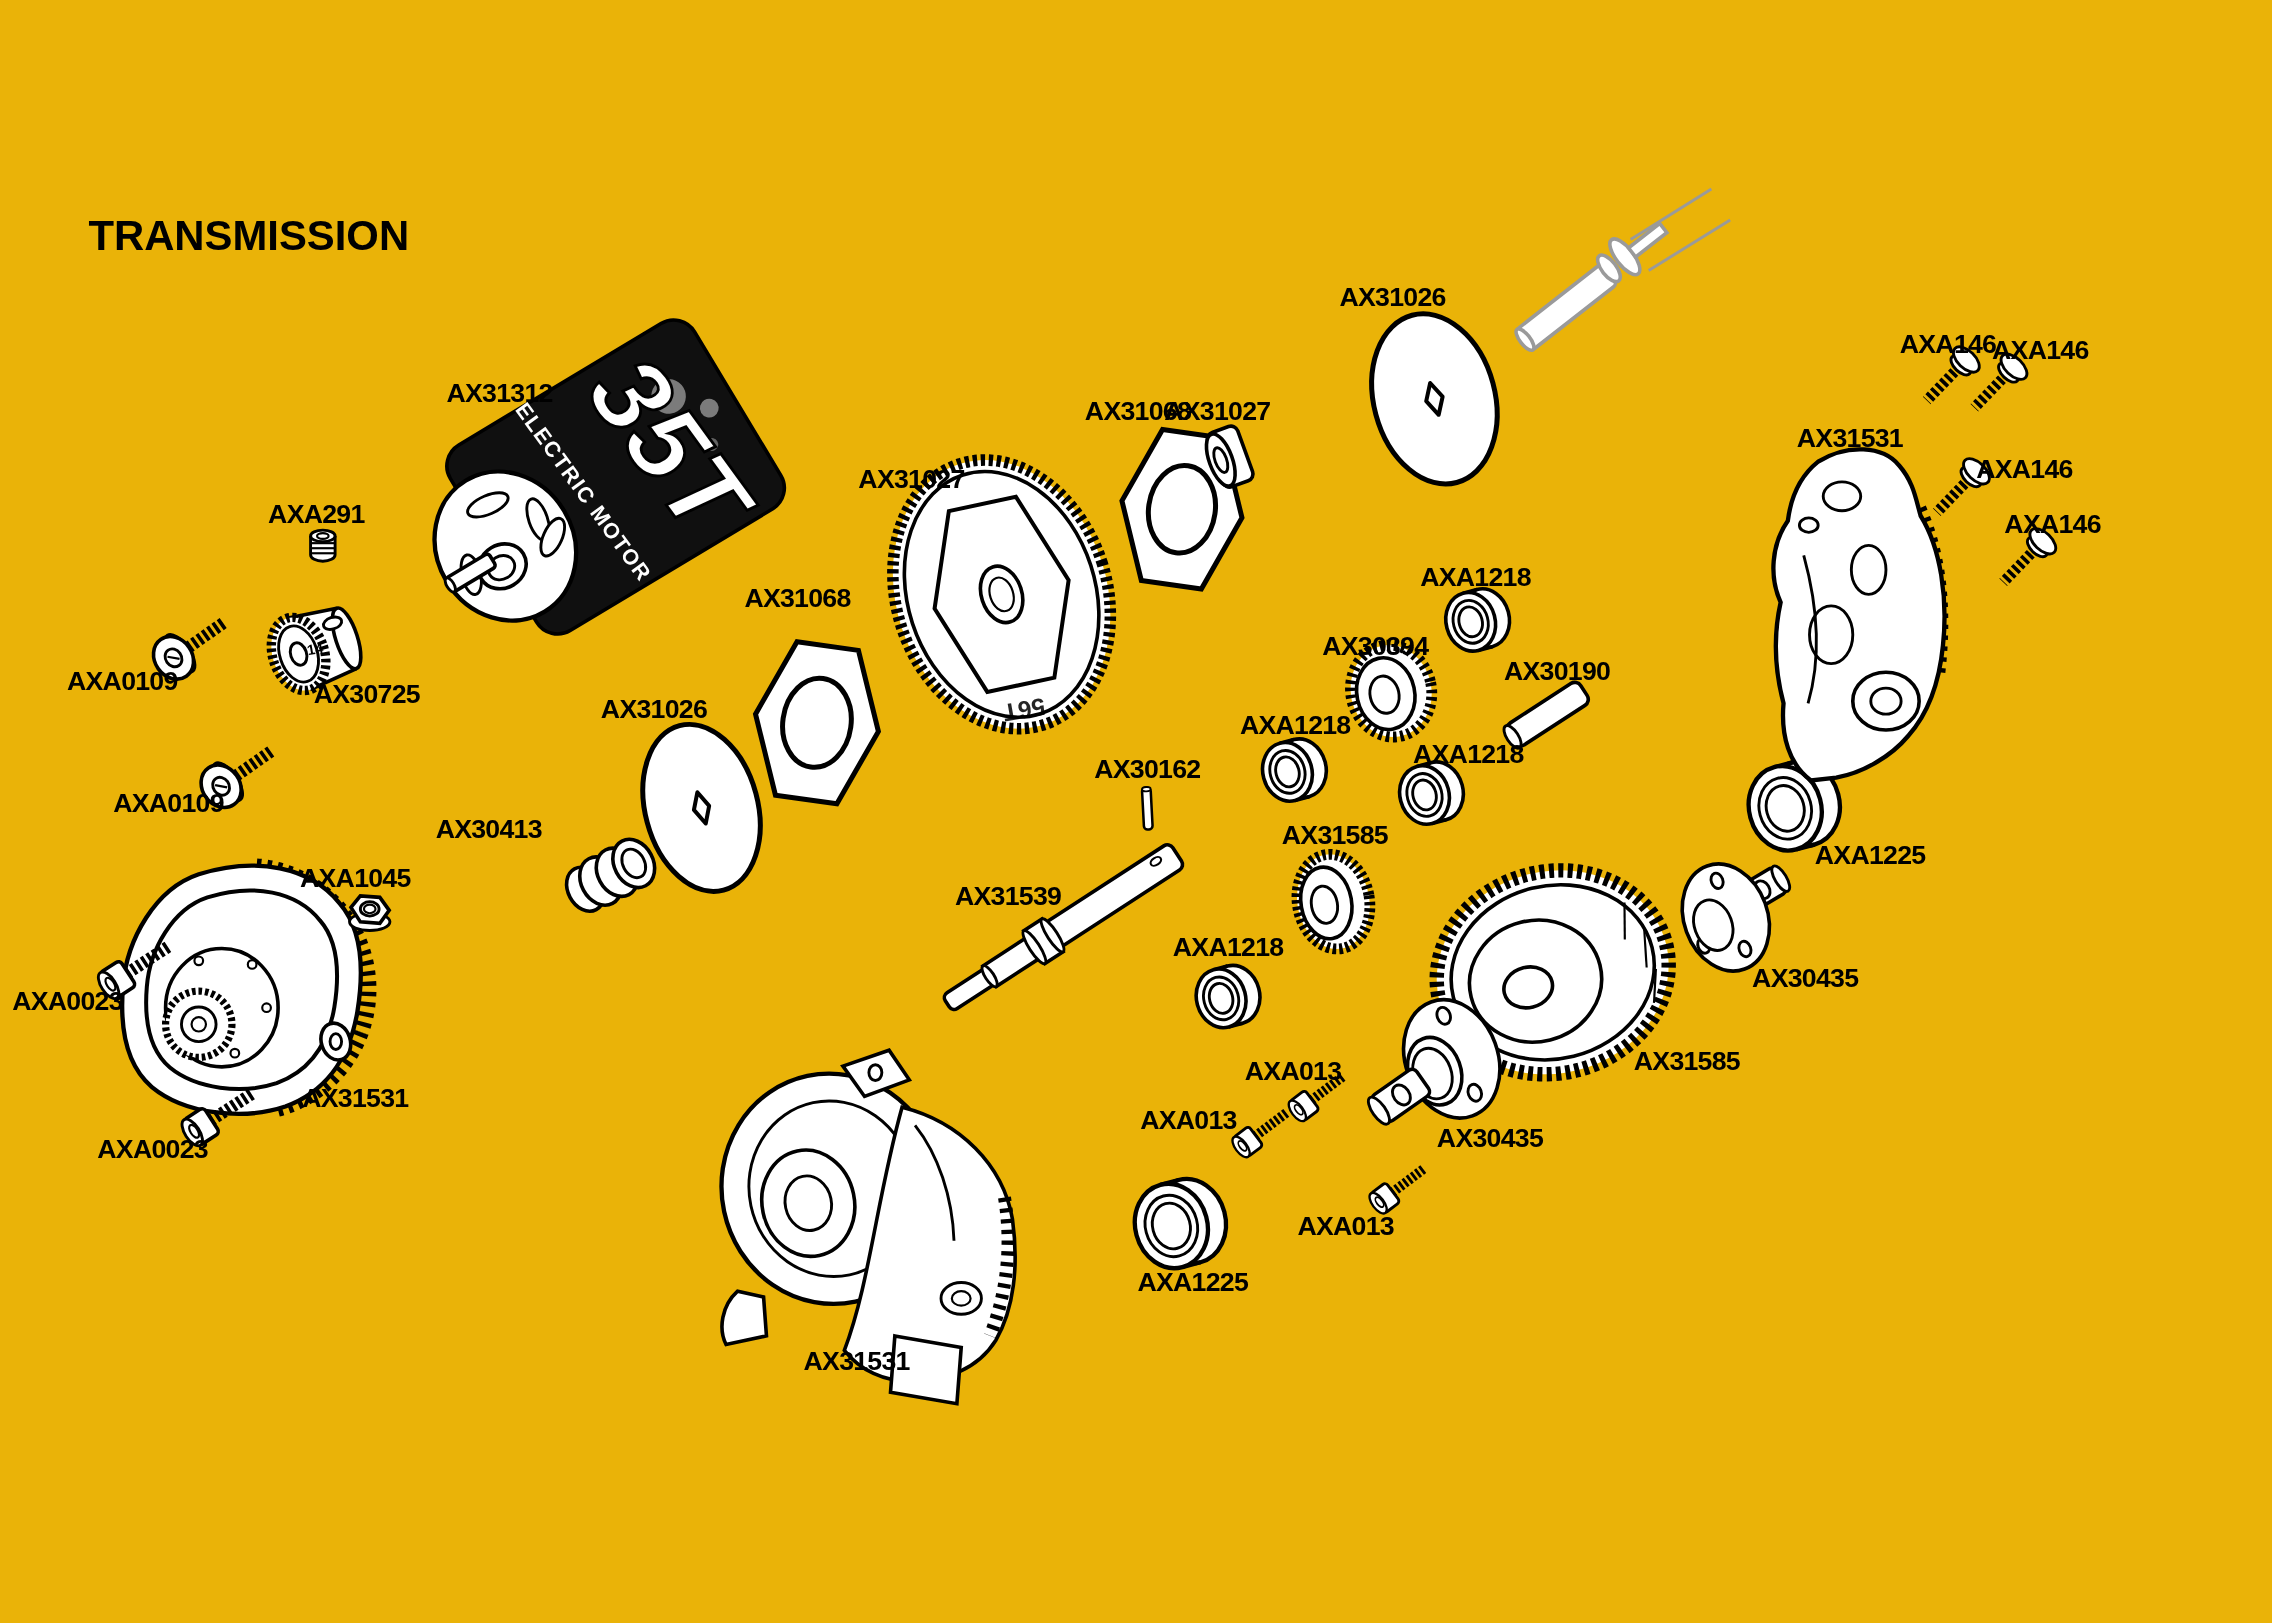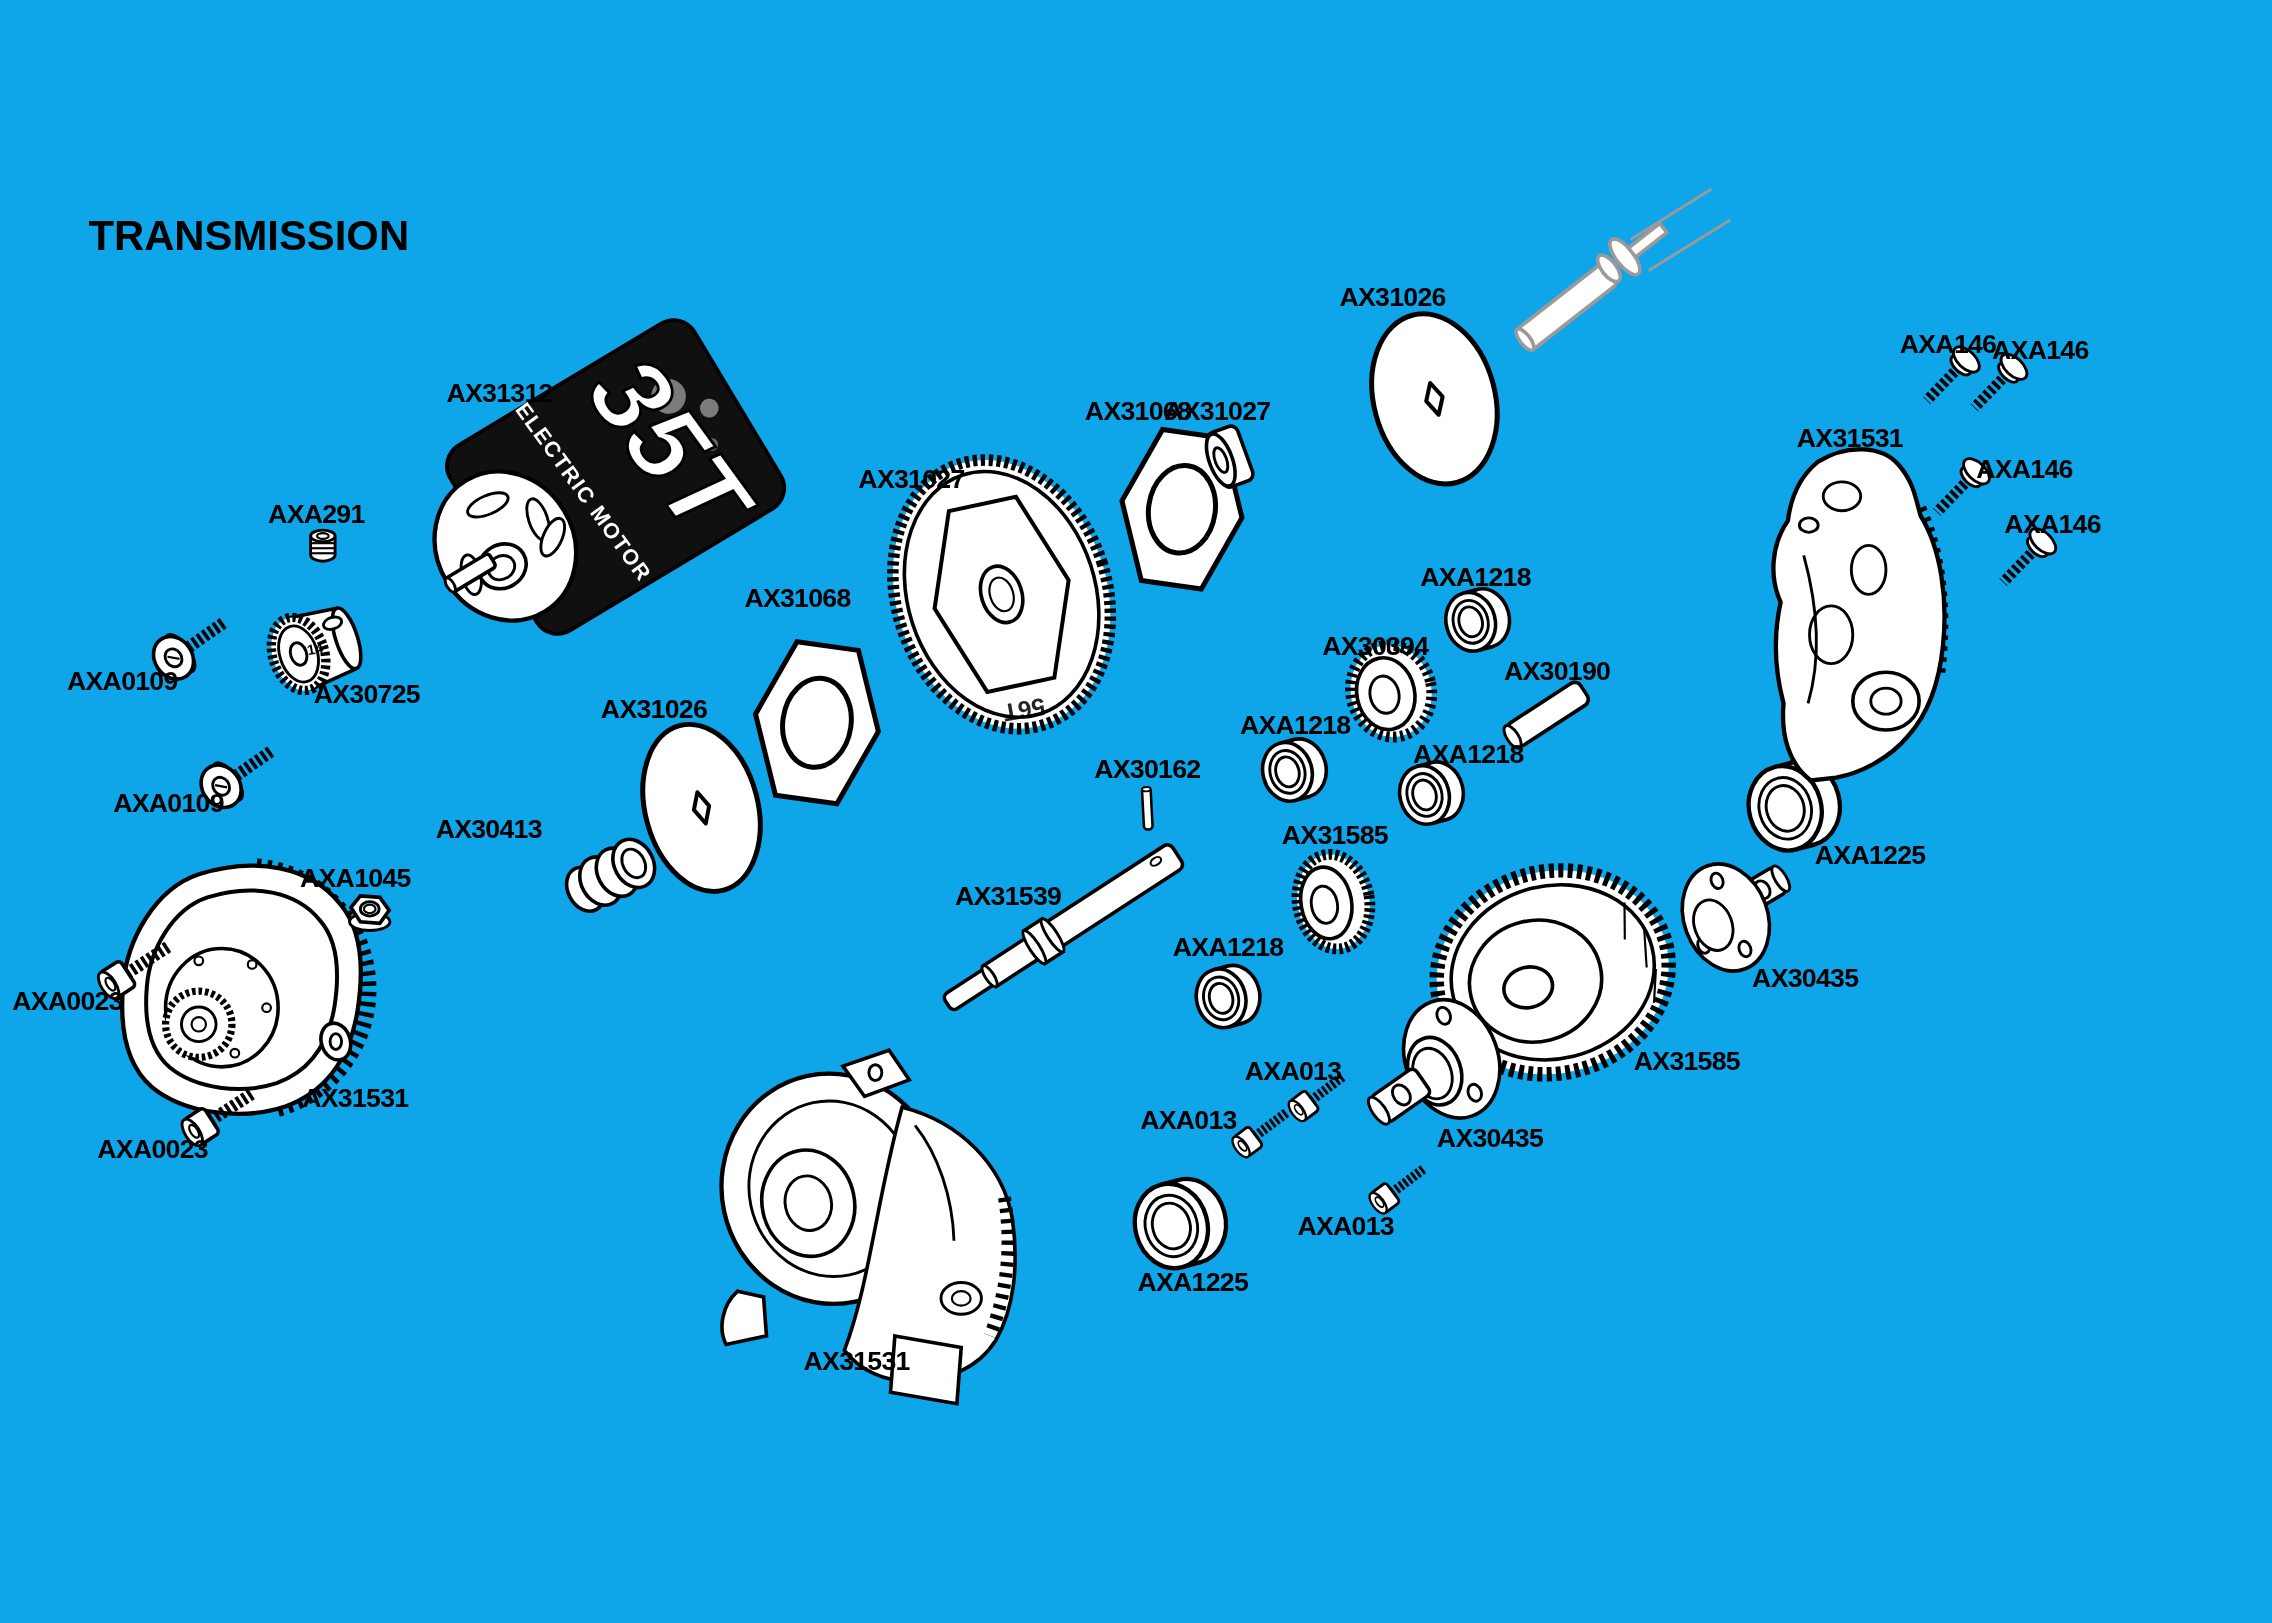--- a/index.html
+++ b/index.html
@@ -1,16 +1,16 @@
 <!DOCTYPE html>
 <html style="font-size:11.5px"><head>
 <meta charset="utf-8">
 <style>
   html,body{margin:0;padding:0;background:#fff;}
-  #page{position:relative;width:2273px;height:1623px;background:#0ea5e9;overflow:hidden;}
+  #page{position:relative;width:2273px;height:1623px;background:#eab308;overflow:hidden;}
   svg{display:block;}
   .part-label{
     font-family:"Liberation Sans",sans-serif;
     font-weight:700;font-size:37px;letter-spacing:-1px;
     fill:#000;text-anchor:middle;
   }
   .title-label{
     font-family:"Liberation Sans",sans-serif;
     font-weight:800;font-size:58px;letter-spacing:0px;
     fill:#000;text-anchor:start;

